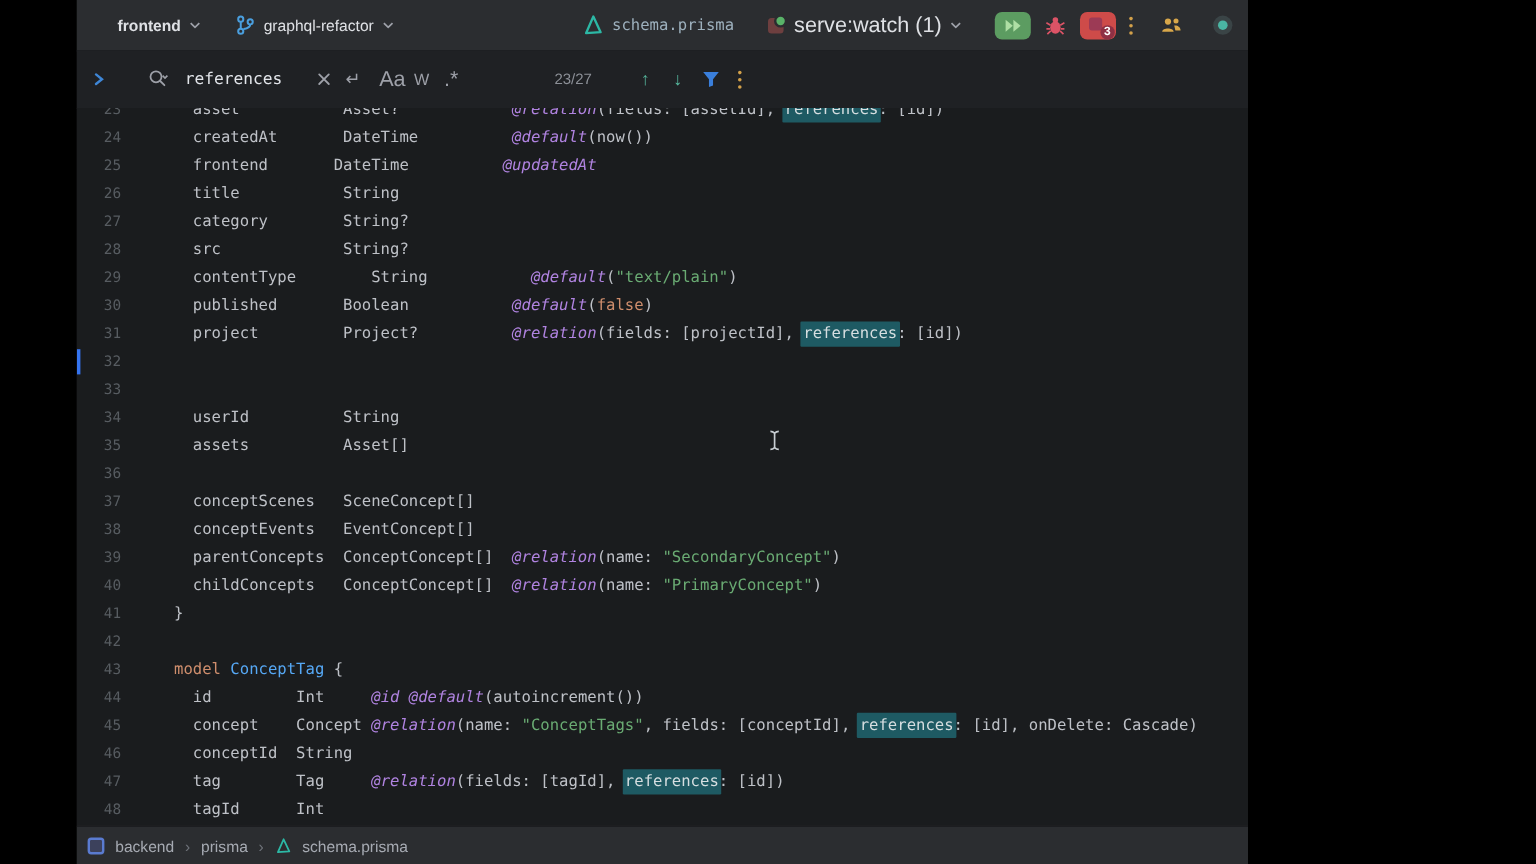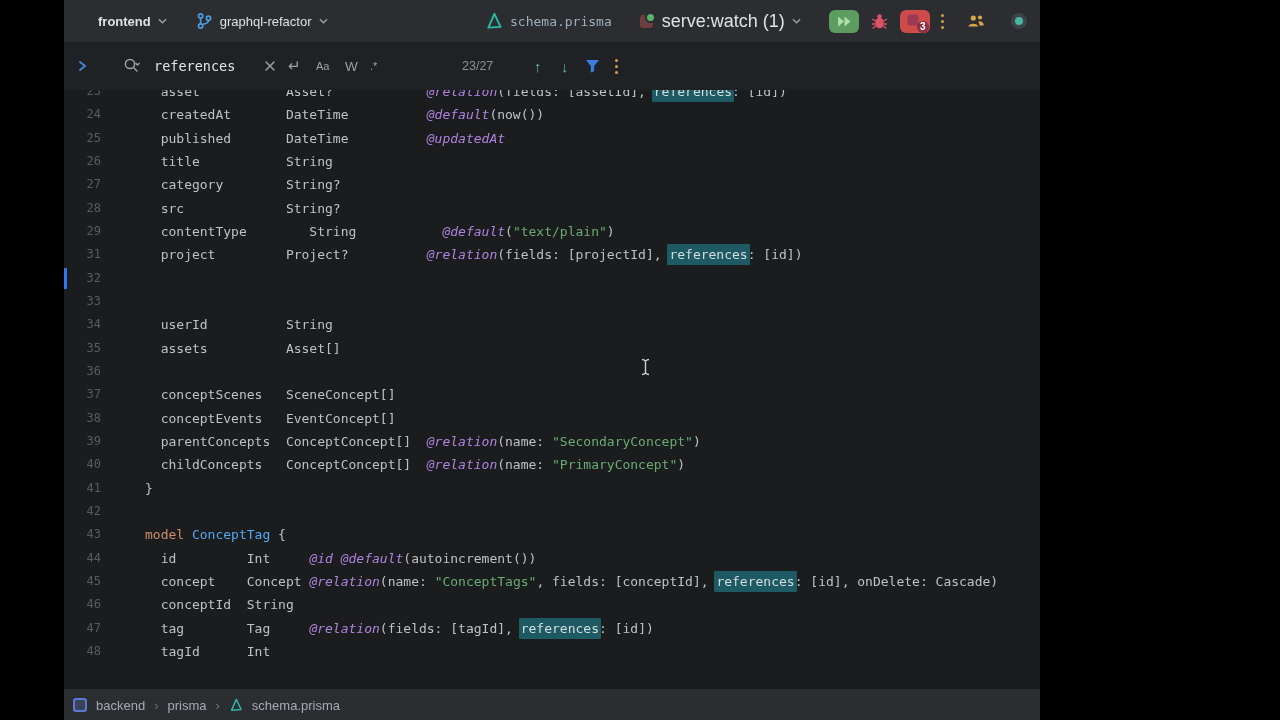--- a/index.html
+++ b/index.html
@@ -28,21 +28,21 @@
   .kebab.white i{background:#cfd2d6;}
   .tbicon{width:18px;height:18px;display:block;}
   .right-kebab-wrap{position:relative;width:18px;height:26px;}
   .dot-blue{position:absolute;right:-4px;top:7px;width:9px;height:9px;border-radius:50%;background:#3f7be8;}
   .dot-orange{position:absolute;right:-2px;top:-3px;width:7px;height:7px;border-radius:50%;background:#e8a33d;}
 
   
   .searchbar{position:absolute;left:0;top:42px;width:100%;height:48px;background:#1f2124;border-bottom:1px solid #141617;}
   .sb-item{position:absolute;top:0;height:48px;display:flex;align-items:center;color:#9da0a8;}
   .sb-query{font-family:"DejaVu Sans Mono",monospace;font-size:13.5px;color:#e2e5ea;}
-  .sb-op{font-size:11px;color:#9da0a8;}
+  .sb-op{font-size:18px;color:#9da0a8;}
   .sb-counter{font-size:12.5px;color:#8c9097;}
   .arrowbtn{font-size:15px;color:#56b79d;}
   .closebtn{width:20px;height:20px;border-radius:50%;background:#7c8187;color:#26282b;
             display:flex;align-items:center;justify-content:center;font-size:12px;font-weight:bold;}
 
   
   .editor{position:absolute;left:0;top:90px;width:100%;height:598px;background:#1a1c1e;overflow:hidden;}
   .code-lines{position:absolute;left:0;top:-10px;width:100%;}
   .crow{position:relative;height:23.33px;line-height:23.33px;font-family:"DejaVu Sans Mono",monospace;font-size:13px;}
   .ln{position:absolute;left:0;top:0;width:37px;text-align:right;color:#575c61;font-size:12px;}
@@ -228,37 +228,41 @@
           <div class="crow">
             <span class="ln">23</span>
             <span class="lc"><span class="sp">  asset           Asset?            </span><span class="sa">@relation</span><span class="sp">(fields: [assetId], </span><span class="sm">references</span><span class="sp">: [id])</span></span>
           </div>
           <div class="crow">
             <span class="ln">24</span>
             <span class="lc"><span class="sp">  createdAt       DateTime          </span><span class="sa">@default</span><span class="sp">(now())</span></span>
           </div>
           <div class="crow">
             <span class="ln">25</span>
-            <span class="lc"><span class="sp">  published       DateTime          </span><span class="sa">@updatedAt</span></span>
+            <span class="lc"><span class="sp">  frontend       DateTime          </span><span class="sa">@updatedAt</span></span>
           </div>
           <div class="crow">
             <span class="ln">26</span>
             <span class="lc"><span class="sp">  title           String</span></span>
           </div>
           <div class="crow">
             <span class="ln">27</span>
             <span class="lc"><span class="sp">  category        String?</span></span>
           </div>
           <div class="crow">
             <span class="ln">28</span>
             <span class="lc"><span class="sp">  src             String?</span></span>
           </div>
           <div class="crow">
             <span class="ln">29</span>
             <span class="lc"><span class="sp">  contentType        String           </span><span class="sa">@default</span><span class="sp">(</span><span class="ss">"text/plain"</span><span class="sp">)</span></span>
+          </div>
+          <div class="crow">
+            <span class="ln">30</span>
+            <span class="lc"><span class="sp">  published       Boolean           </span><span class="sa">@default</span><span class="sp">(</span><span class="sk">false</span><span class="sp">)</span></span>
           </div>
           <div class="crow">
             <span class="ln">31</span>
             <span class="lc"><span class="sp">  project         Project?          </span><span class="sa">@relation</span><span class="sp">(fields: [projectId], </span><span class="sm">references</span><span class="sp">: [id])</span></span>
           </div>
           <div class="crow">
             <div class="cbar"></div>
             <span class="ln">32</span>
           </div>
           <div class="crow">

